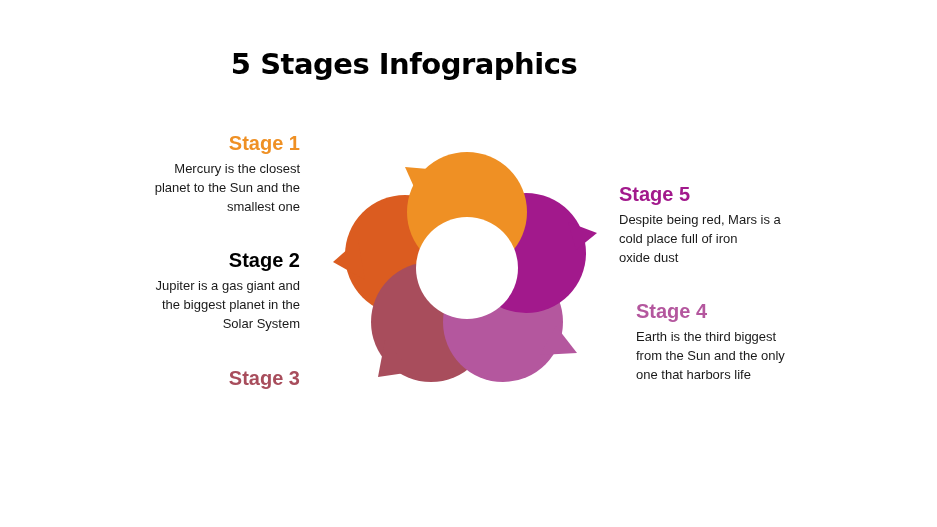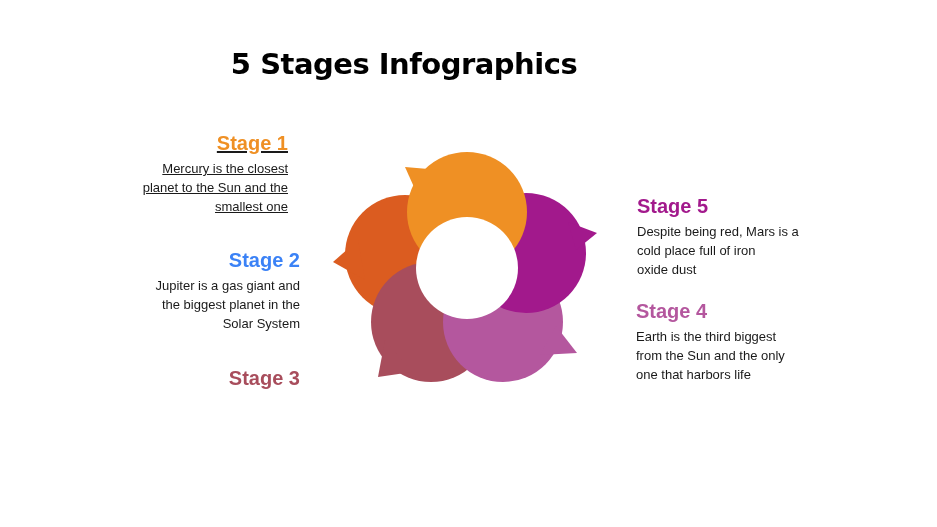--- a/index.html
+++ b/index.html
@@ -3,24 +3,24 @@
 <meta charset="utf-8">
 <style>
   html, body { margin:0; padding:0; background:#ffffff; }
   body { width:937px; height:527px; position:relative; overflow:hidden; font-family:"Liberation Sans", "DejaVu Sans", sans-serif; color:#1a1a1a; }
   .title { position:absolute; left:0; top:47px; width:808px; text-align:center; font-family:"DejaVu Sans", sans-serif; font-weight:bold; font-size:29px; letter-spacing:-0.5px; color:#000; }
   .stage { position:absolute; width:260px; }
   .stage.left { text-align:right; }
   .stage.right { text-align:left; }
   .stage-title { font-weight:bold; font-size:20px; line-height:24px; margin-bottom:4px; }
   .stage-desc { font-size:13px; line-height:19px; color:#1a1a1a; }
-  #s1 { left:28px; top:131px;text-decoration:underline; }
+  #s1 { left:40px; top:131px; }
   #s2 { left:40px; top:248px; }
   #s3 { left:40px; top:366px; }
-  #s5 { left:637px; top:182px;margin-top:12px; }
+  #s5 { left:619px; top:182px; }
   #s4 { left:636px; top:299px; }
   .diagram { position:absolute; left:0; top:0; width:937px; height:527px; }
 </style>
 </head>
 <body>
 
 <div class="title">5 Stages Infographics</div>
 
 <svg class="diagram" viewBox="0 0 937 527" xmlns="http://www.w3.org/2000/svg">
 
@@ -55,21 +55,21 @@
 <div class="stage left" id="s1">
   <div class="stage-title" style="color:#EF9024">Stage 1</div>
   <div class="stage-desc">
     <div>Mercury is the closest</div>
     <div>planet to the Sun and the</div>
     <div>smallest one</div>
   </div>
 </div>
 
 <div class="stage left" id="s2">
-  <div class="stage-title" style="color:#3b82f6">Stage 2</div>
+  <div class="stage-title" style="color:#000000">Stage 2</div>
   <div class="stage-desc">
     <div>Jupiter is a gas giant and</div>
     <div>the biggest planet in the</div>
     <div>Solar System</div>
   </div>
 </div>
 
 <div class="stage left" id="s3">
   <div class="stage-title" style="color:#A84D5C">Stage 3</div>
 </div>

